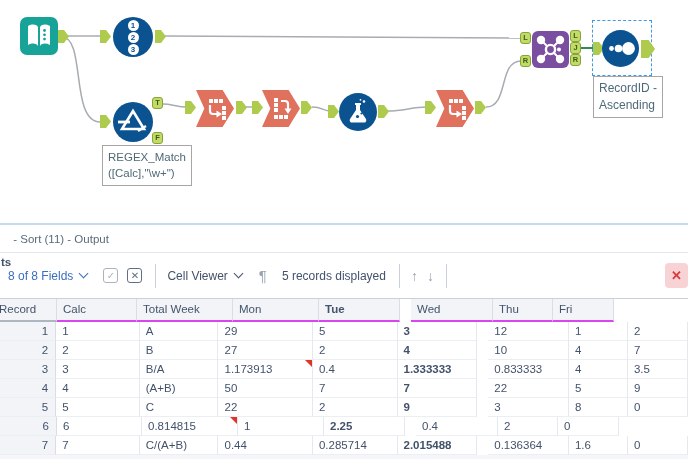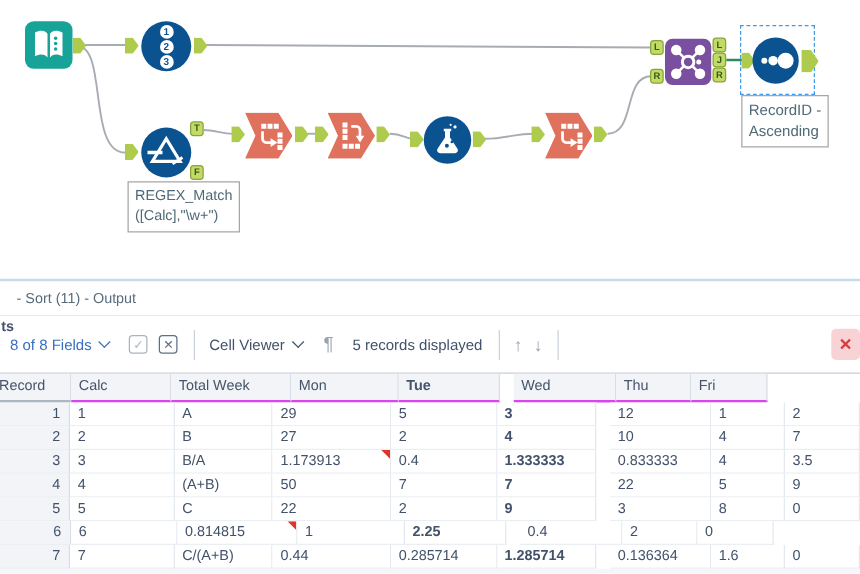--- a/index.html
+++ b/index.html
@@ -325,21 +325,21 @@
             <div class="cell c6">0.4</div>
             <div class="cell c7">2</div>
             <div class="cell c8">0</div>
           </div>
           <div class="trow">
             <div class="cell c0">7</div>
             <div class="cell c1">7</div>
             <div class="cell c2">C/(A+B)</div>
             <div class="cell c3">0.44</div>
             <div class="cell c4">0.285714</div>
-            <div class="cell c5">1.285714</div>
+            <div class="cell c5">2.015488</div>
             <div class="cell c6">0.136364</div>
             <div class="cell c7">1.6</div>
             <div class="cell c8">0</div>
           </div>
         </div>
       <div id="grid-bottom"></div>
     </div>
   </div>
 </div>
 

